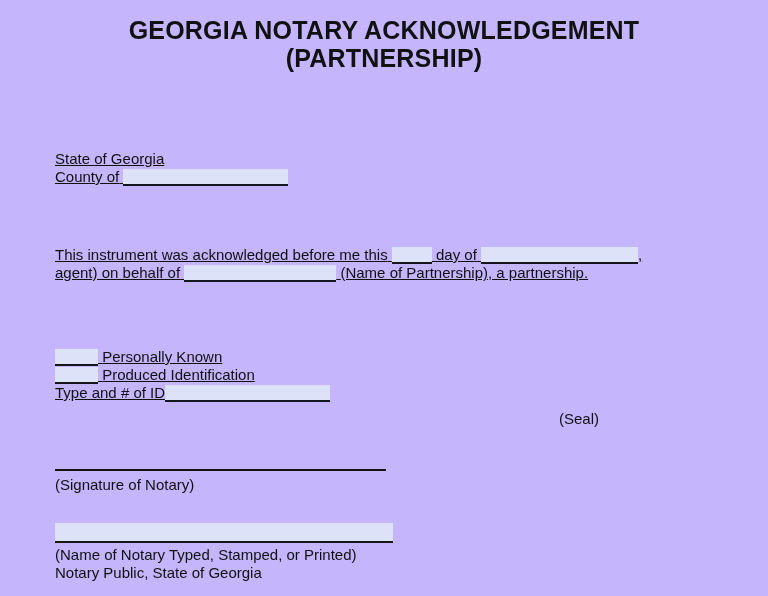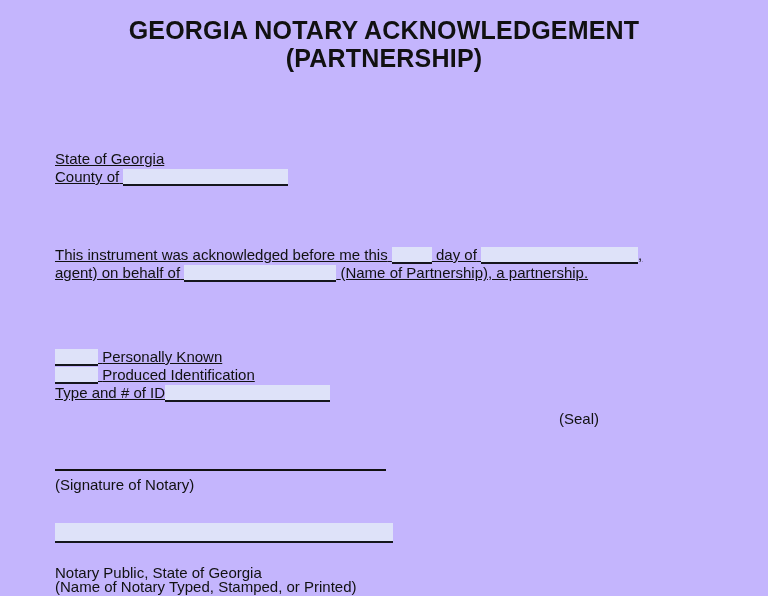--- a/index.html
+++ b/index.html
@@ -61,21 +61,21 @@
   #sig-label { position: absolute; top: 476px; left: 55px; line-height: 18px; text-align: right; }
   #name-field {
     position: absolute;
     top: 523px;
     left: 55px;
     width: 338px;
     height: 18px;
     background: #dee2f9;
     border-bottom: 2px solid #15161d;
   }
-  #name-label       { position: absolute; top: 546px; left: 55px; line-height: 18px; margin-top: 32px; }
+  #name-label       { position: absolute; top: 546px; left: 55px; line-height: 18px; }
   #commission-label { position: absolute; top: 564px; left: 55px; line-height: 18px; }
 </style>
 </head>
 <body>
 
 <div id="page">
 
   <div id="title">
     <div>GEORGIA NOTARY ACKNOWLEDGEMENT</div>
     <div>(PARTNERSHIP)</div>

